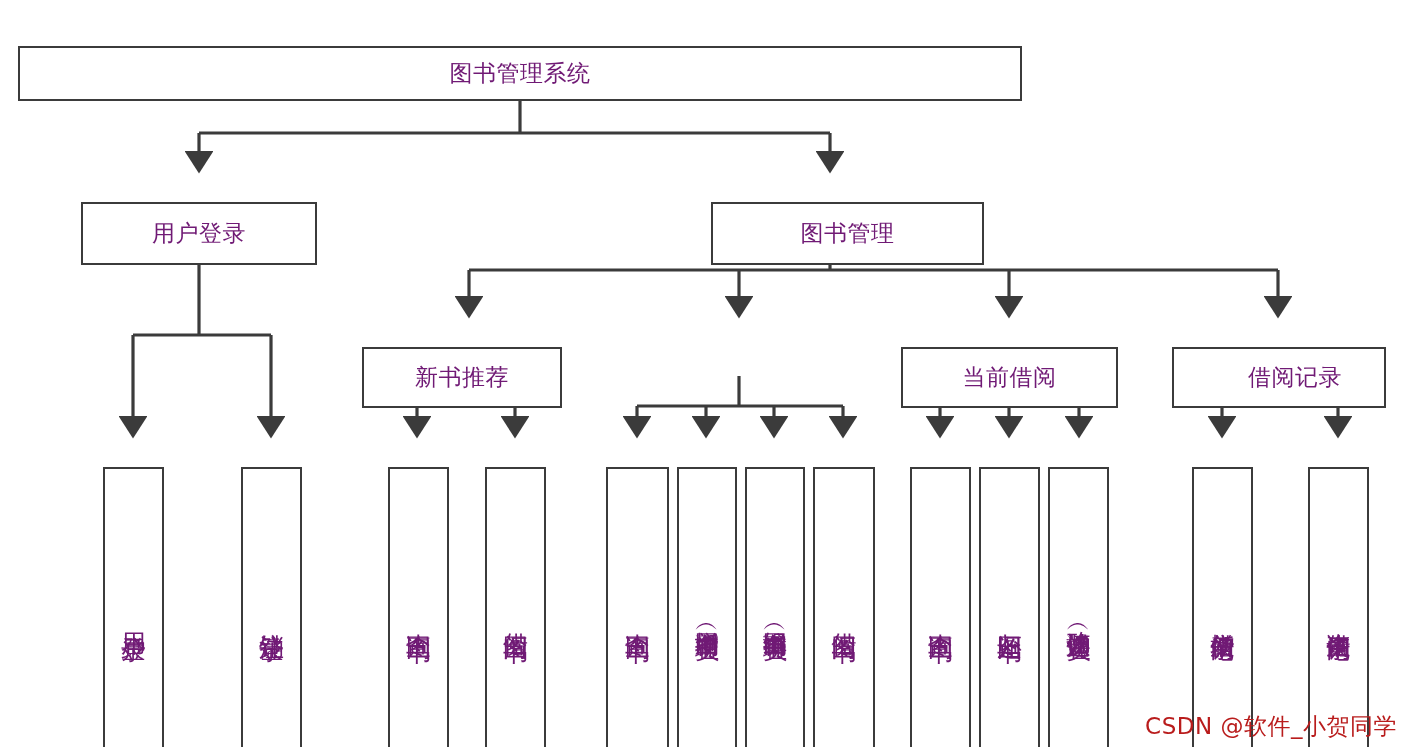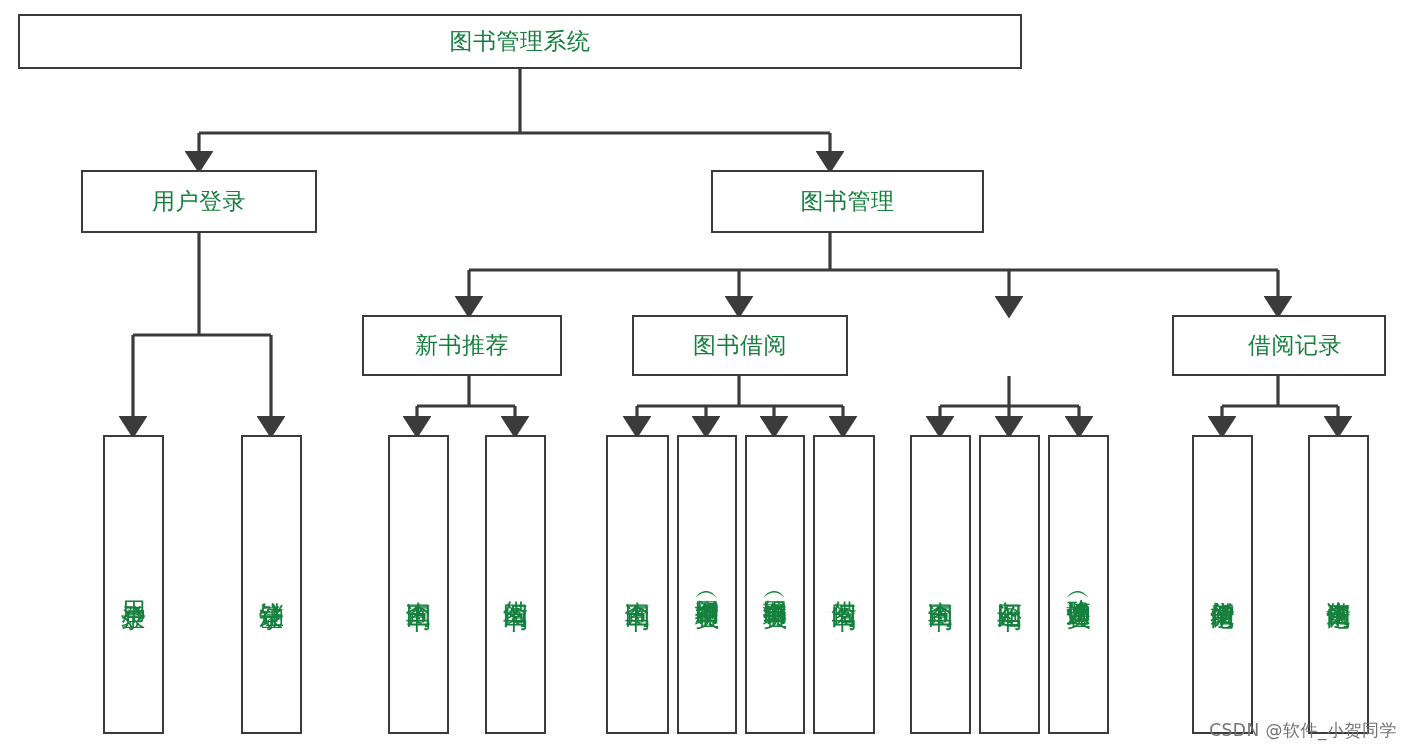--- a/index.html
+++ b/index.html
@@ -27,22 +27,23 @@
     pointer-events: none;
   }
   .node {
     position: absolute;
     box-sizing: border-box;
     border: 2.5px solid #3b3b3b;
     background: #ffffff;
     display: flex;
     align-items: center;
     justify-content: center;
-    color: #15803d;
+    color: #701a75;
     line-height: 1.05;
+    margin-top: 32px;
   }
   .node .label {
     display: block;
     text-align: center;
   }
   
   .node.horiz .label {
     writing-mode: horizontal-tb;
     font-size: 23px;
     letter-spacing: 0.5px;
@@ -64,22 +65,22 @@
     white-space: nowrap;
   }
   .node.vert.narrow .label {
     font-size: 24px;
     letter-spacing: 1px;
   }
   #watermark {
     position: absolute;
     right: 8px;
     bottom: 5px;
-    font-size: 17px;
-    color: #737373;
+    font-size: 23px;
+    color: #b91c1c;
     white-space: nowrap;
     letter-spacing: 0.5px;
     font-family: "DejaVu Sans", "Liberation Sans", sans-serif;
   }
 </style>
 </head>
 <body>
 
 <div id="diagram-root">
 
@@ -140,22 +141,22 @@
   <div class="node horiz" style="left:81px; top:170px; width:236px; height:63px;">
     <span class="label">用户登录</span>
   </div>
   <div class="node horiz" style="left:711px; top:170px; width:273px; height:63px;">
     <span class="label">图书管理</span>
   </div>
 
   <div class="node horiz" style="left:362px; top:315px; width:200px; height:61px;">
     <span class="label">新书推荐</span>
   </div>
-  <div class="node horiz" style="left:632px; top:315px; width:216px; height:61px;">
-    <span class="label">图书借阅</span>
+  <div class="node horiz" style="left:901px; top:315px; width:217px; height:61px;">
+    <span class="label">当前借阅</span>
   </div>
   <div class="node horiz" style="left:1172px; top:315px; width:214px; height:61px;padding-left:32px;">
     <span class="label">借阅记录</span>
   </div>
 
   <div class="node vert" style="left:103px; top:435px; width:61px; height:299px;">
     <span class="label">用户登录</span>
   </div>
   <div class="node vert" style="left:241px; top:435px; width:61px; height:299px;">
     <span class="label">注销登录</span>

